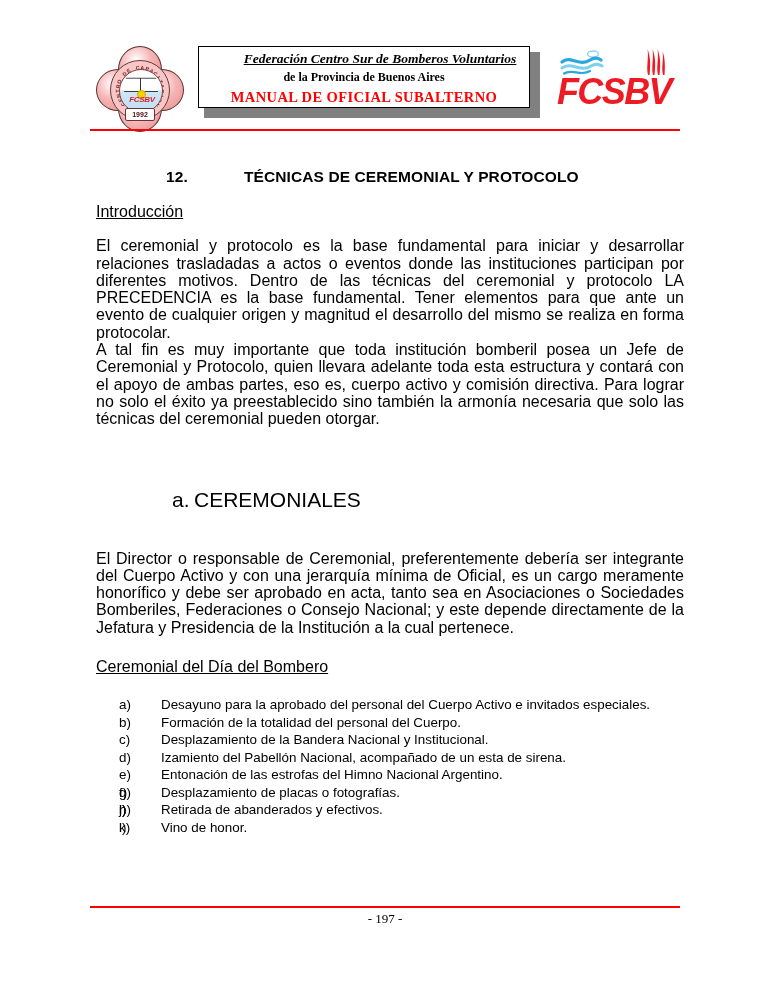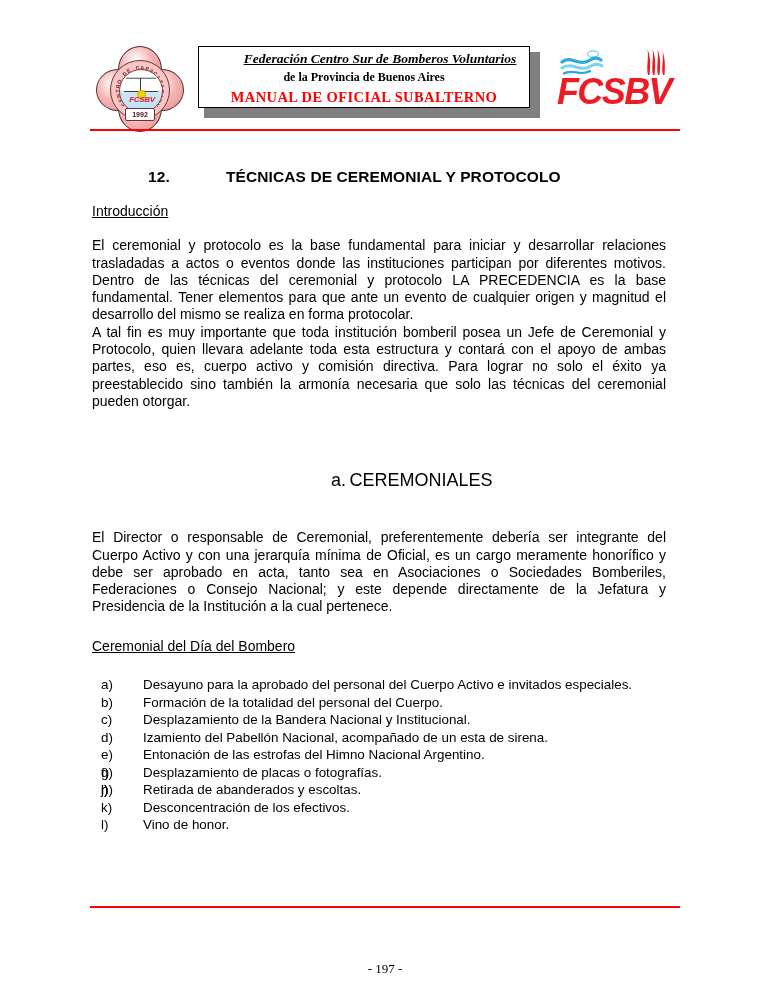--- a/index.html
+++ b/index.html
@@ -261,21 +261,21 @@
     left: 90px;
     top: 129px;
     width: 590px;
     height: 0;
     border-top: 2px solid #ff0000;
   }
 
   
   .content {
     position: absolute;
-    left: 76px;
+    left: 94px;
     top: 152px;
     width: 590px;
   }
 
   .section-title {
     font-family: "Liberation Sans", sans-serif;
     font-weight: bold;
     font-size: 15.5px;
     color: #000000;
     margin: 16px 0 0 0;
@@ -288,37 +288,36 @@
   }
 
   .u-head {
     font-size: 13.4px;
     line-height: 17px;
     text-decoration: underline;
     margin: 41px 0 0 0;
   }
 
   p.body-text {
-    font-size: 14px;
+    font-size: 16px;
     line-height: 17.3px;
     text-align: justify;
-    margin: 17px 0 0 16px;
+    margin: 17px 0 0 2px;
     color: #000000;
   }
   p.body-text.tight {
     margin-top: 0;
   }
 
   .sub-head {
     font-family: "Liberation Sans", sans-serif;
-    font-size: 18px;
+    font-size: 21px;
     margin: 60px 0 0 0;
     padding-left: 78px;
     color: #000000;
-    text-align: center;
   }
   .sub-head .letter {
     display: inline-block;
     width: 22px;
   }
 
   ol.lettered {
     list-style: none;
     margin: 21px 0 0 0;
     padding: 0 0 0 25px;
@@ -348,21 +347,21 @@
     position: absolute;
     left: 90px;
     top: 906px;
     width: 590px;
     height: 0;
     border-top: 2px solid #ff0000;
   }
   .page-number {
     position: absolute;
     left: 90px;
-    top: 961px;
+    top: 911px;
     width: 590px;
     text-align: center;
     font-family: "Liberation Serif", serif;
     font-size: 13px;
     color: #000000;
   }
 </style>
 </head>
 <body>
 
@@ -461,22 +460,22 @@
     <ol class="lettered" id="ceremonial-list">
         <li><span class="marker">a)</span><span>Desayuno para la aprobado del personal del Cuerpo Activo e invitados especiales.</span></li>
         <li class="nojust"><span class="marker">b)</span><span>Formación de la totalidad del personal del Cuerpo.</span></li>
         <li class="nojust"><span class="marker">c)</span><span>Desplazamiento de la Bandera Nacional y Institucional.</span></li>
         <li class="nojust"><span class="marker">d)</span><span>Izamiento del Pabellón Nacional, acompañado de un esta de sirena.</span></li>
         <li class="nojust"><span class="marker">e)</span><span>Entonación de las estrofas del Himno Nacional Argentino.</span></li>
         <li class="nojust"><span class="marker">f)</span></li>
         <li class="nojust"><span class="marker">g)</span><span>Desplazamiento de placas o fotografías.</span></li>
         <li class="nojust"><span class="marker">h)</span></li>
         <li class="nojust"><span class="marker">i)</span></li>
-        <li class="nojust"><span class="marker">j)</span><span>Retirada de abanderados y escoltas.</span></li>
-        <li class="nojust"><span class="marker">k)</span><span>Desconcentración de los efectivos.</span></li>
+        <li class="nojust"><span class="marker">j)</span><span>Retirada de abanderados y efectivos.</span></li>
+        <li class="nojust"><span class="marker">k)</span></li>
         <li class="nojust"><span class="marker">l)</span><span>Vino de honor.</span></li>
       </ol>
 
   </div>
 
   <div class="footer-rule"></div>
   <div class="page-number">- 197 -</div>
 
 </div>
 

